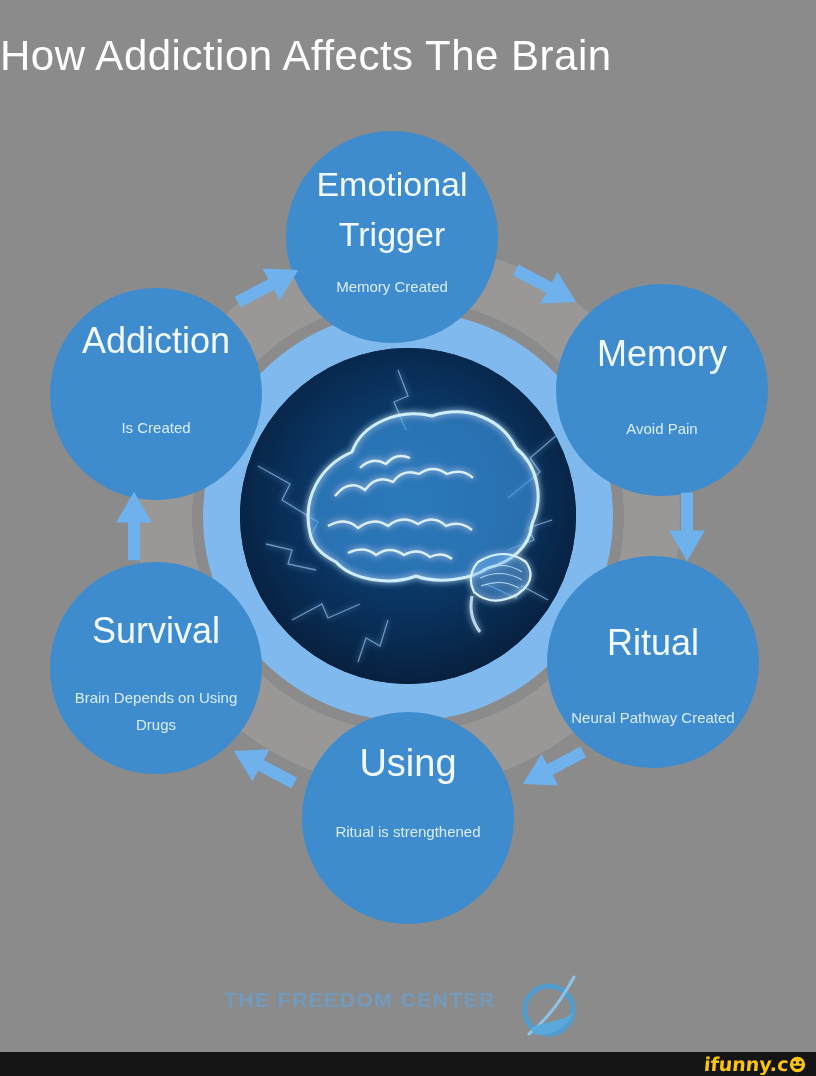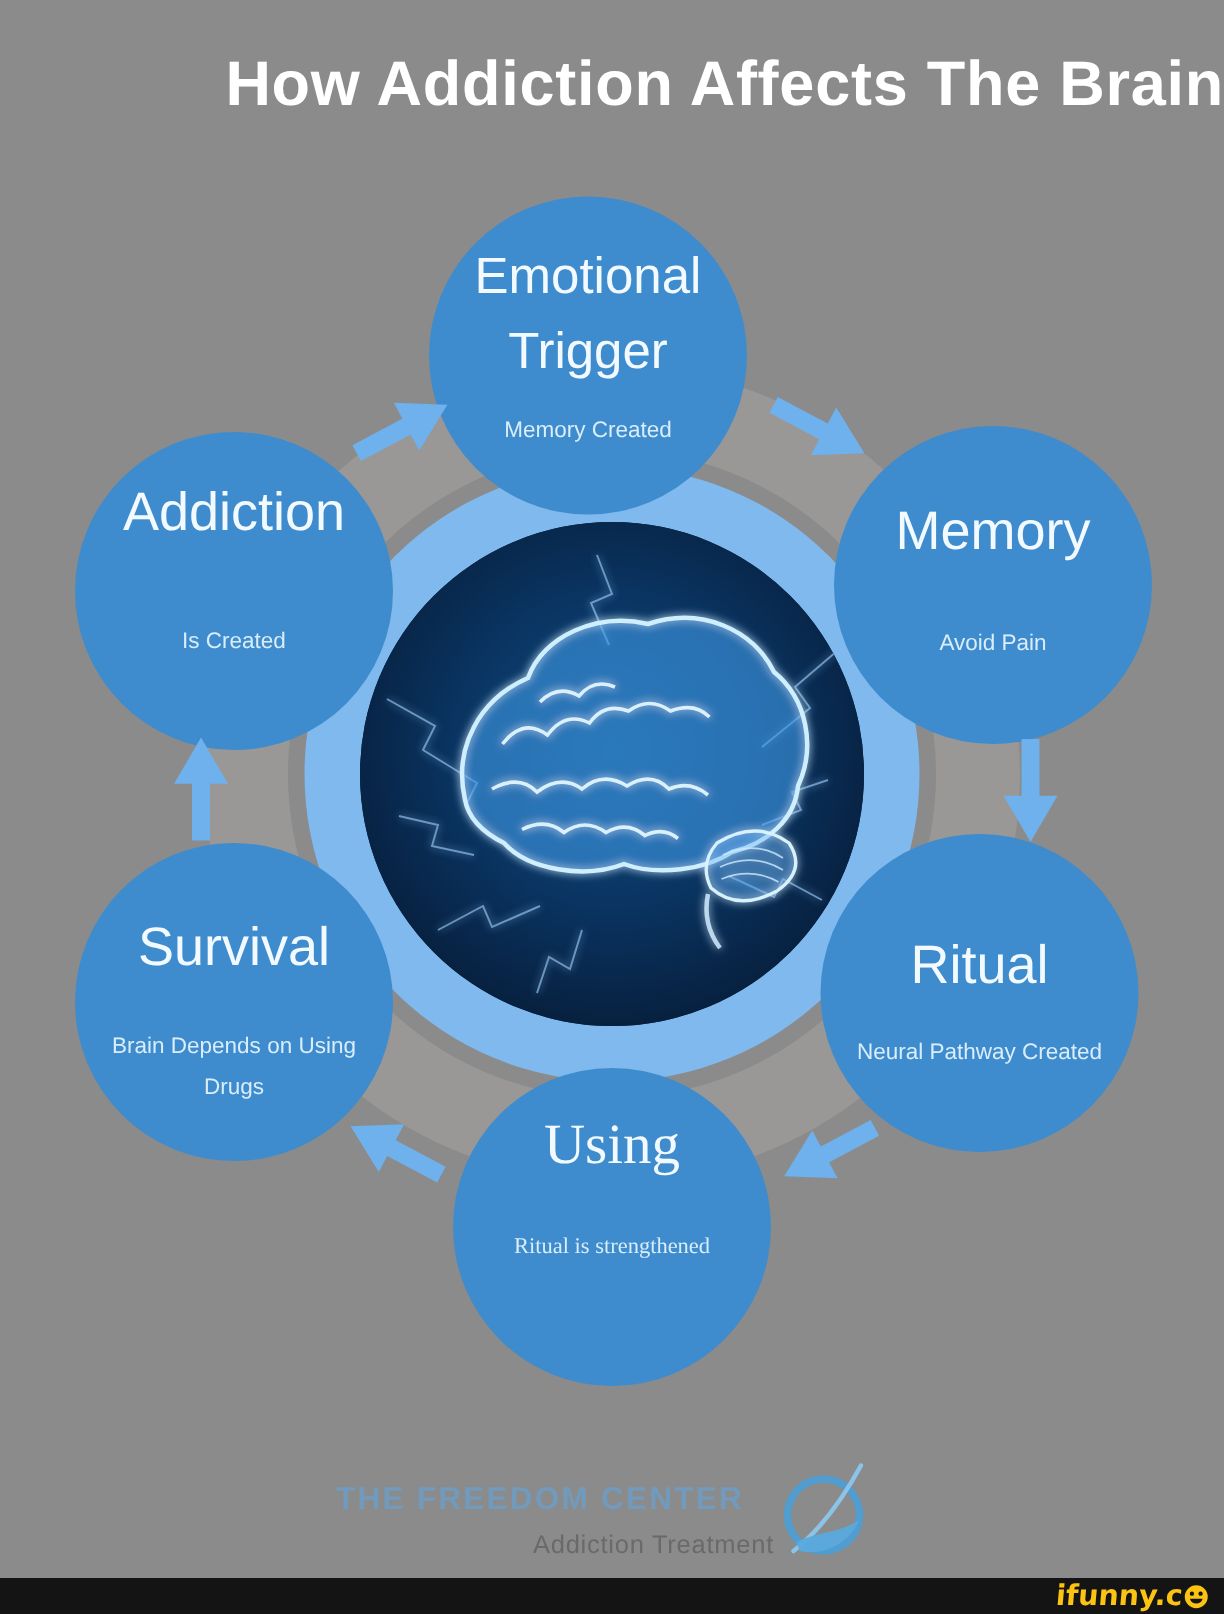--- a/index.html
+++ b/index.html
@@ -3,22 +3,22 @@
 <meta charset="utf-8">
 <style>
   html,body{margin:0;padding:0;background:#555;}
   *{box-sizing:border-box;}
   .page{
     position:relative;width:816px;height:1076px;margin:0 auto;
     background:#8b8b8b;overflow:hidden;
     font-family:"Liberation Sans",sans-serif;
   }
   .main-title{
-    position:absolute;top:32px;left:0;right:0;text-align:right;
-    font-size:42px;font-weight:700;color:#ffffff;letter-spacing:0.5px;
+    position:absolute;top:32px;left:0;right:0;text-align:left;
+    font-size:42px;font-weight:400;color:#ffffff;letter-spacing:0.5px;
   }
   
   .outer-ring{
     position:absolute;left:136px;top:244px;width:544px;height:544px;
     border-radius:50%;border:56px solid rgba(240,235,220,0.14);
   }
   .blue-ring{
     position:absolute;left:203px;top:311px;width:410px;height:410px;
     border-radius:50%;background:#7fb9ed;
   }
@@ -33,24 +33,24 @@
   }
   .stage-title{font-size:36px;line-height:50px;font-weight:400;color:#f2faff;width:190px;}
   .stage-sub{font-size:15px;line-height:27px;font-weight:400;color:#d9edfa;width:180px;}
 
   .c-emotional{left:286px;top:131px;}
   .c-emotional .stage-title{margin-top:28px;font-size:34px;width:170px;}
   .c-emotional .stage-sub{margin-top:14px;}
   .c-craving{left:556px;top:284px;}
   .c-craving .stage-title{margin-top:45px;}
   .c-craving .stage-sub{margin-top:36px;}
-  .c-ritual{left:547px;top:556px;}
+  .c-ritual{left:547px;top:556px;gap:16px;}
   .c-ritual .stage-title{margin-top:62px;}
   .c-ritual .stage-sub{margin-top:20px;width:170px;}
-  .c-using{left:302px;top:712px;font-family:Liberation Serif, serif;}
+  .c-using{left:302px;top:712px;}
   .c-using .stage-title{margin-top:26px;font-size:38px;}
   .c-using .stage-sub{margin-top:30px;width:150px;}
   .c-survival{left:50px;top:562px;}
   .c-survival .stage-title{margin-top:44px;}
   .c-survival .stage-sub{margin-top:28px;width:186px;}
   .c-addiction{left:50px;top:288px;}
   .c-addiction .stage-title{margin-top:28px;}
   .c-addiction .stage-sub{margin-top:48px;}
 
   .arrow{position:absolute;width:72px;height:40px;color:#6fb1ec;z-index:5;}
@@ -197,21 +197,20 @@
       </svg>
   </div>
   <div class="arrow arr-6">
     <svg viewBox="0 0 84 46">
         <rect x="2" y="16" width="46" height="14" fill="currentColor"></rect>
         <polygon points="46,2 82,23 46,44" fill="currentColor"></polygon>
       </svg>
   </div>
 
   <div class="footer-brand">THE FREEDOM CENTER</div>
-  <div class="footer-tagline">Addiction Treatment</div>
   <div class="footer-logo">
     <svg viewBox="0 0 58 66">
       <circle cx="29" cy="36" r="24" fill="none" stroke="#4a9fd6" stroke-width="5" opacity="0.9"></circle>
       <path d="M54,3 C42,25 28,45 9,60" fill="none" stroke="#8cc3e8" stroke-width="3" stroke-linecap="round"></path>
       <path d="M11,54 C25,47 41,48 53,39 C47,54 29,64 13,60 Z" fill="#5aaade" opacity="0.95"></path>
     </svg>
   </div>
 
   <div class="bottom-bar">
     <span class="wm-text">ifunny.c</span>

